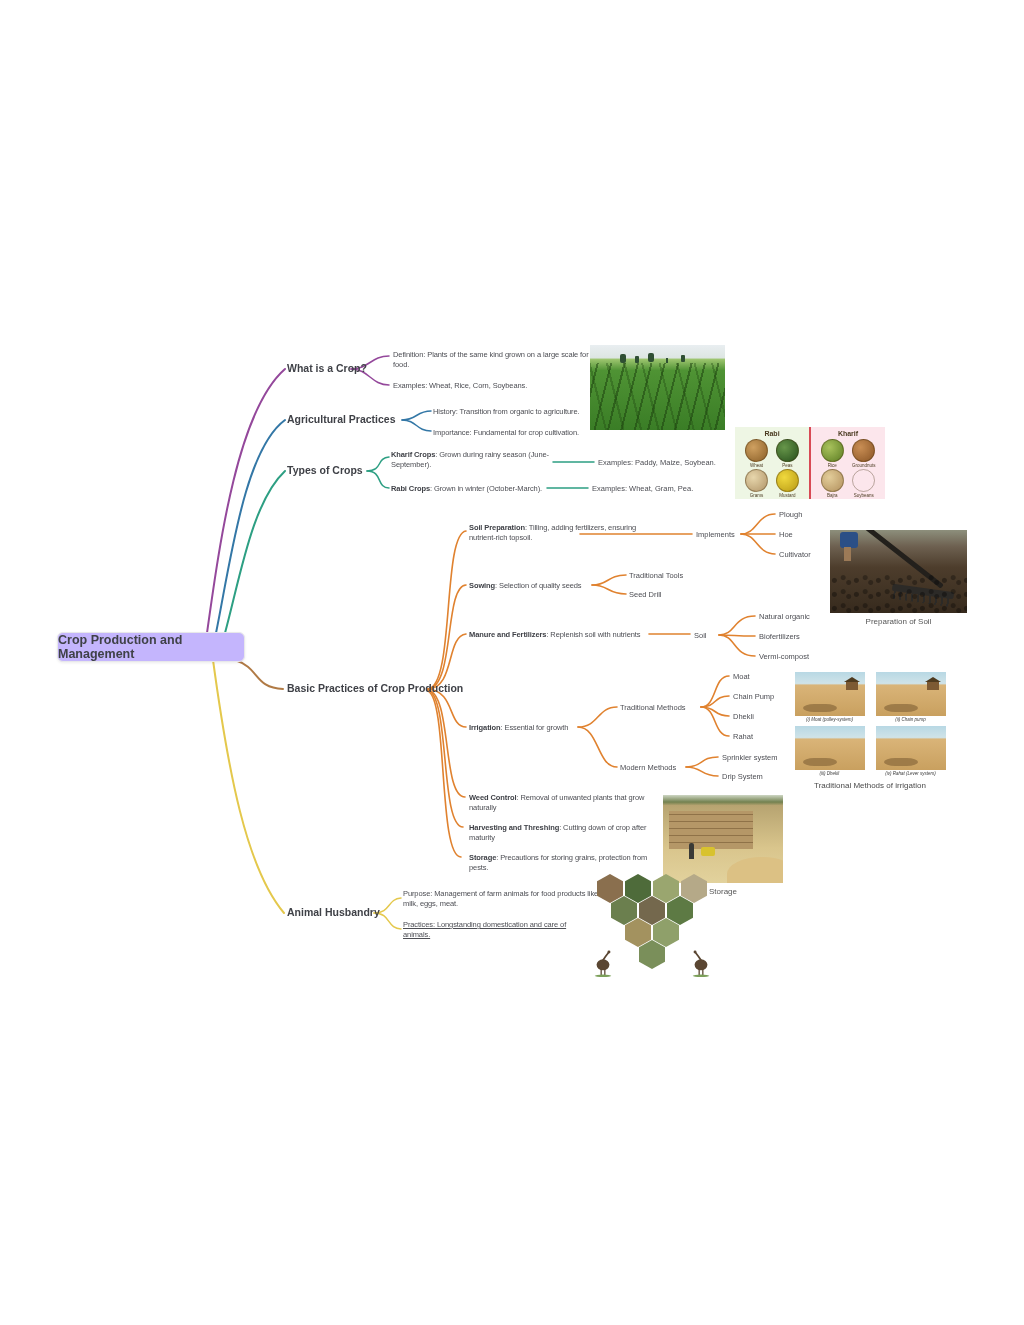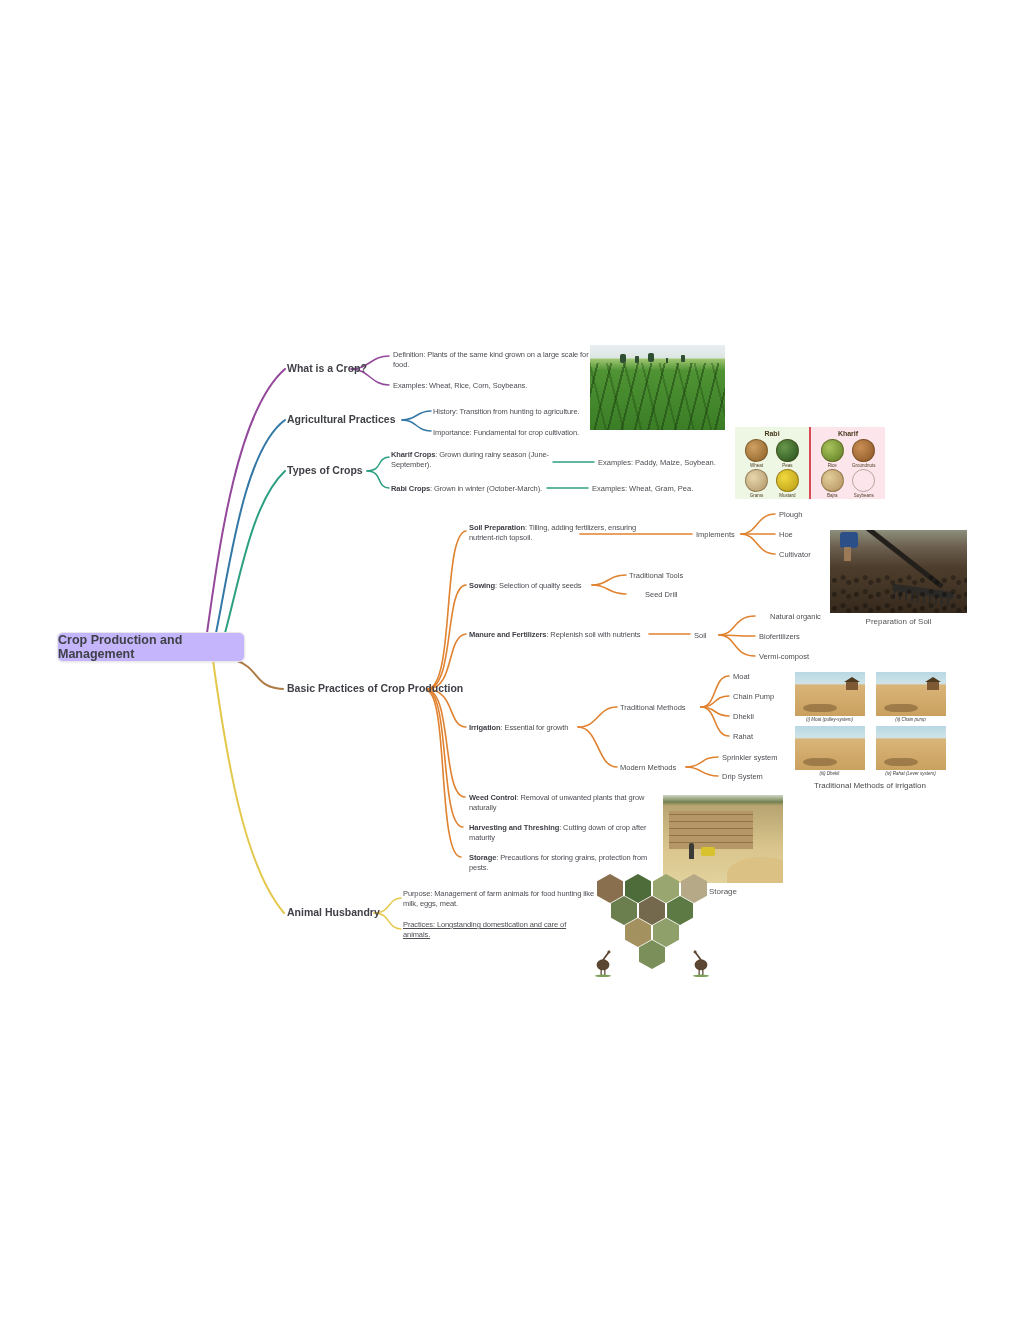--- a/index.html
+++ b/index.html
@@ -186,21 +186,21 @@
   <div class="lbl" style="left:287px;top:906px;">Animal Husbandry</div>
 
   <div class="txt" style="left:393px;top:350px;width:200px;">
     <span class="b"></span><span>Definition: Plants of the same kind grown on a large scale for food.</span>
   </div>
   <div class="txt" style="left:393px;top:381px;width:200px;">
     <span class="b"></span><span>Examples: Wheat, Rice, Corn, Soybeans.</span>
   </div>
 
   <div class="txt" style="left:433px;top:407px;width:230px;">
-    <span class="b"></span><span>History: Transition from hunting to agriculture.</span>
+    <span class="b"></span><span>History: Transition from organic to agriculture.</span>
   </div>
   <div class="txt" style="left:433px;top:428px;width:230px;">
     <span class="b"></span><span>Importance: Fundamental for crop cultivation.</span>
   </div>
 
   <div class="txt" style="left:391px;top:450px;width:162px;">
     <span class="b">Kharif Crops</span><span>: Grown during rainy season (June-September).</span>
   </div>
   <div class="leaf" style="left:598px;top:458px;">Examples: Paddy, Maize, Soybean.</div>
   <div class="txt" style="left:391px;top:484px;width:200px;white-space:nowrap;">
@@ -213,27 +213,27 @@
   </div>
   <div class="leaf" style="left:696px;top:530px;">Implements</div>
   <div class="leaf" style="left:779px;top:510px;">Plough</div>
   <div class="leaf" style="left:779px;top:530px;">Hoe</div>
   <div class="leaf" style="left:779px;top:550px;">Cultivator</div>
 
   <div class="txt" style="left:469px;top:581px;width:180px;white-space:nowrap;">
     <span class="b">Sowing</span><span>: Selection of quality seeds</span>
   </div>
   <div class="leaf" style="left:629px;top:571px;">Traditional Tools</div>
-  <div class="leaf" style="left:629px;top:590px;margin-left:16px;">Seed Drill</div>
+  <div class="leaf" style="left:629px;top:590px;">Seed Drill</div>
 
   <div class="txt" style="left:469px;top:630px;width:200px;white-space:nowrap;">
     <span class="b">Manure and Fertilizers</span><span>: Replenish soil with nutrients</span>
   </div>
   <div class="leaf" style="left:694px;top:631px;">Soil</div>
-  <div class="leaf" style="left:759px;top:612px;margin-left:11px;">Natural organic</div>
+  <div class="leaf" style="left:759px;top:612px;">Natural organic</div>
   <div class="leaf" style="left:759px;top:632px;">Biofertilizers</div>
   <div class="leaf" style="left:759px;top:652px;">Vermi-compost</div>
 
   <div class="txt" style="left:469px;top:723px;width:180px;white-space:nowrap;">
     <span class="b">Irrigation</span><span>: Essential for growth</span>
   </div>
   <div class="leaf" style="left:620px;top:703px;">Traditional Methods</div>
   <div class="leaf" style="left:733px;top:672px;">Moat</div>
   <div class="leaf" style="left:733px;top:692px;">Chain Pump</div>
   <div class="leaf" style="left:733px;top:712px;">Dhekli</div>
@@ -246,21 +246,21 @@
     <span class="b">Weed Control</span><span>: Removal of unwanted plants that grow naturally</span>
   </div>
   <div class="txt" style="left:469px;top:823px;width:188px;">
     <span class="b">Harvesting and Threshing</span><span>: Cutting down of crop after maturity</span>
   </div>
   <div class="txt" style="left:469px;top:853px;width:195px;">
     <span class="b">Storage</span><span>: Precautions for storing grains, protection from pests.</span>
   </div>
 
   <div class="txt" style="left:403px;top:889px;width:198px;">
-    <span class="b"></span><span>Purpose: Management of farm animals for food hunting like milk, eggs, meat.</span>
+    <span class="b"></span><span>Purpose: Management of farm animals for food products like milk, eggs, meat.</span>
   </div>
   <div class="txt" style="left:403px;top:920px;width:178px;text-decoration:underline;">
     <span class="b"></span><span>Practices: Longstanding domestication and care of animals.</span>
   </div>
 
   <div class="fig crop-field">
     <div class="cf-trees"></div>
   </div>
 
   <div class="fig crop-types">

